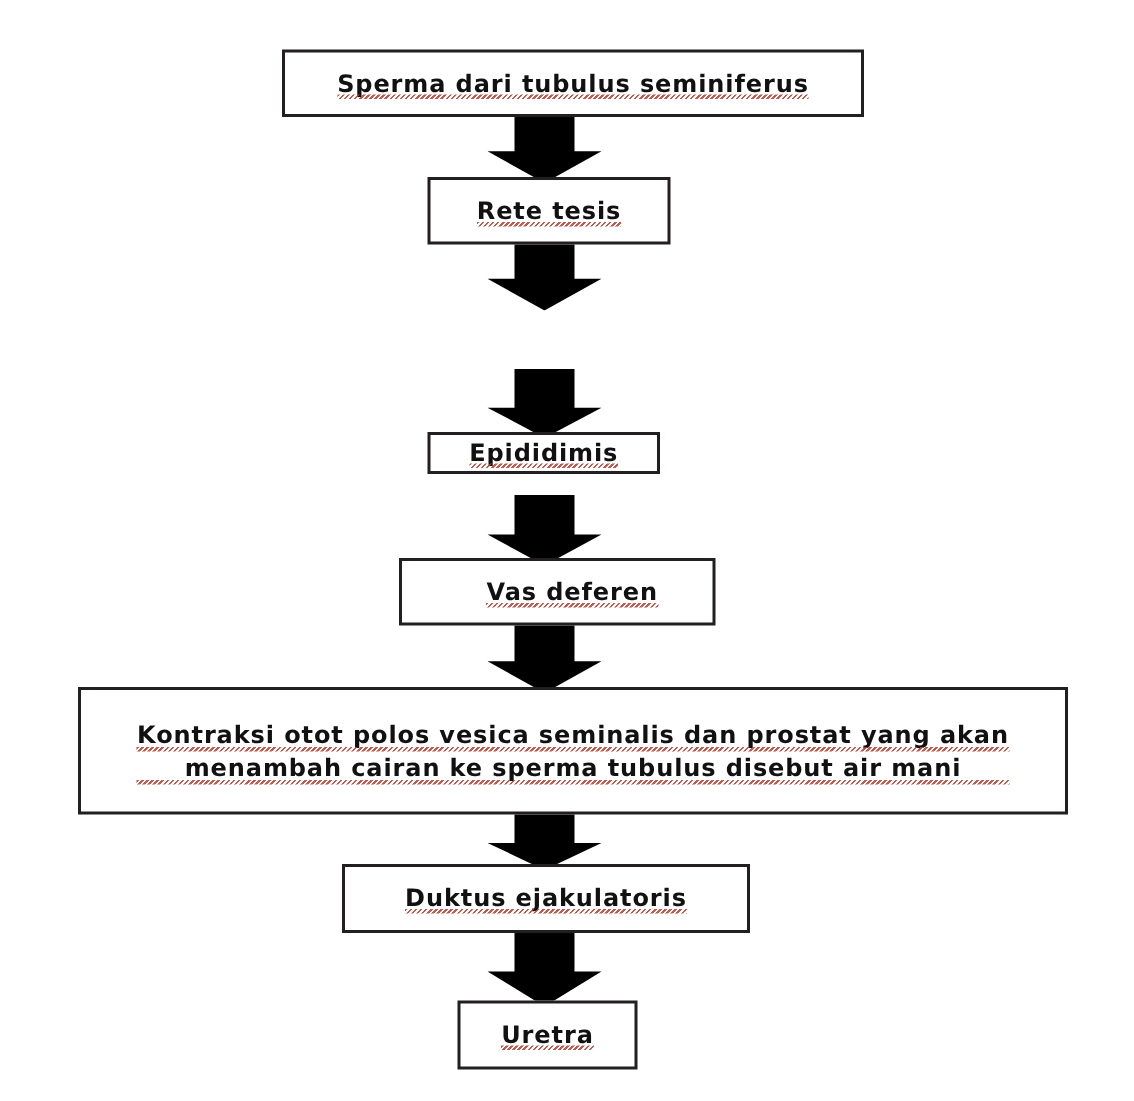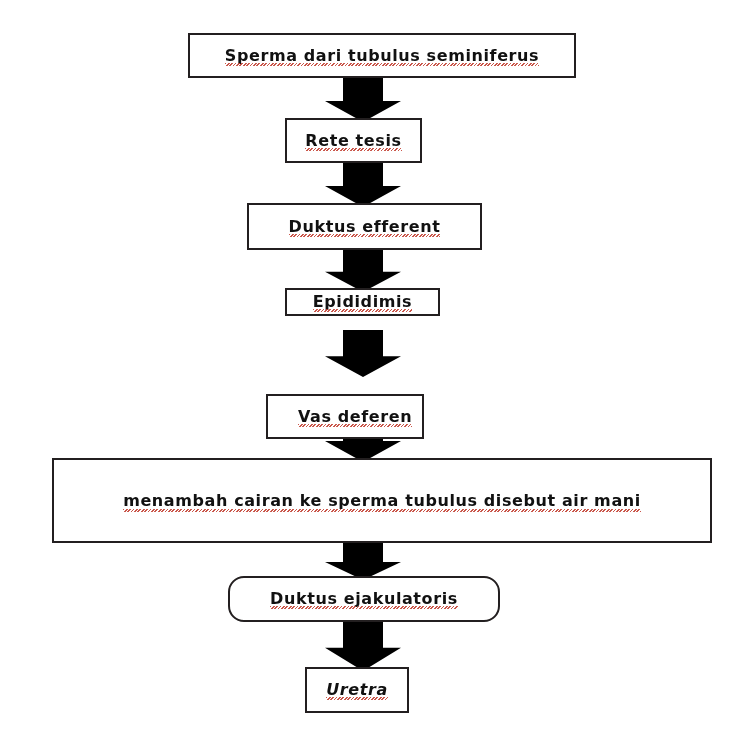--- a/index.html
+++ b/index.html
@@ -121,34 +121,31 @@
       </svg>
     </div>
     <div class="arrow" style="left: 325px; top: 618px; width: 76px; height: 53px;">
       <svg width="76" height="53" viewBox="0 0 76 53">
         <polygon points="18,0 58,0 58,29.680000000000003 76,29.680000000000003 38,53 0,29.680000000000003 18,29.680000000000003" fill="#000000"></polygon>
       </svg>
     </div>
     <div class="node" style="left: 188px; top: 33px; width: 388px; height: 45px; border-color: rgb(35, 31, 32);">
       <span class="node-label">Sperma dari tubulus seminiferus</span>
     </div>
-    <div class="node" style="left: 285px; top: 118px; width: 137px; height: 45px; border-color: rgb(35, 31, 32);">
+    <div class="node" style="left: 285px; top: 118px; width: 162px; height: 45px; border-color: rgb(35, 31, 32);">
       <span class="node-label">Rete tesis</span>
-    </div>
-    <div class="node" style="left: 247px; top: 203px; width: 235px; height: 47px; border-color: rgb(35, 31, 32);">
-      <span class="node-label">Duktus efferent</span>
     </div>
     <div class="node" style="left: 285px; top: 288px; width: 155px; height: 28px; border-color: rgb(35, 31, 32);">
       <span class="node-label">Epididimis</span>
     </div>
-    <div class="node" style="left: 266px; top: 394px; width: 158px; height: 45px; border-color: rgb(35, 31, 32); padding-left: 20px;">
+    <div class="node" style="left: 266px; top: 372px; width: 211px; height: 45px; border-color: rgb(35, 31, 32); padding-left: 20px;">
       <span class="node-label">Vas deferen</span>
     </div>
     <div class="node" style="left: 52px; top: 458px; width: 660px; height: 85px; border-color: rgb(35, 31, 32);">
-      <span class="node-label two-line"><span class="line">menambah cairan ke sperma tubulus disebut air mani</span></span>
+      <span class="node-label two-line"><span class="line">Kontraksi otot polos vesica seminalis dan prostat yang akan</span><span class="line">menambah cairan ke sperma tubulus disebut air mani</span></span>
     </div>
-    <div class="node" style="left: 228px; top: 576px; width: 272px; height: 46px; border-color: rgb(35, 31, 32); border-radius: 16px;">
+    <div class="node" style="left: 228px; top: 576px; width: 272px; height: 46px; border-color: rgb(35, 31, 32);">
       <span class="node-label">Duktus ejakulatoris</span>
     </div>
-    <div class="node" style="left: 305px; top: 667px; width: 104px; height: 46px; border-color: rgb(35, 31, 32); font-style: italic;">
+    <div class="node" style="left: 305px; top: 667px; width: 120px; height: 46px; border-color: rgb(35, 31, 32);">
       <span class="node-label">Uretra</span>
     </div>
   </div>
 
 </body></html>

